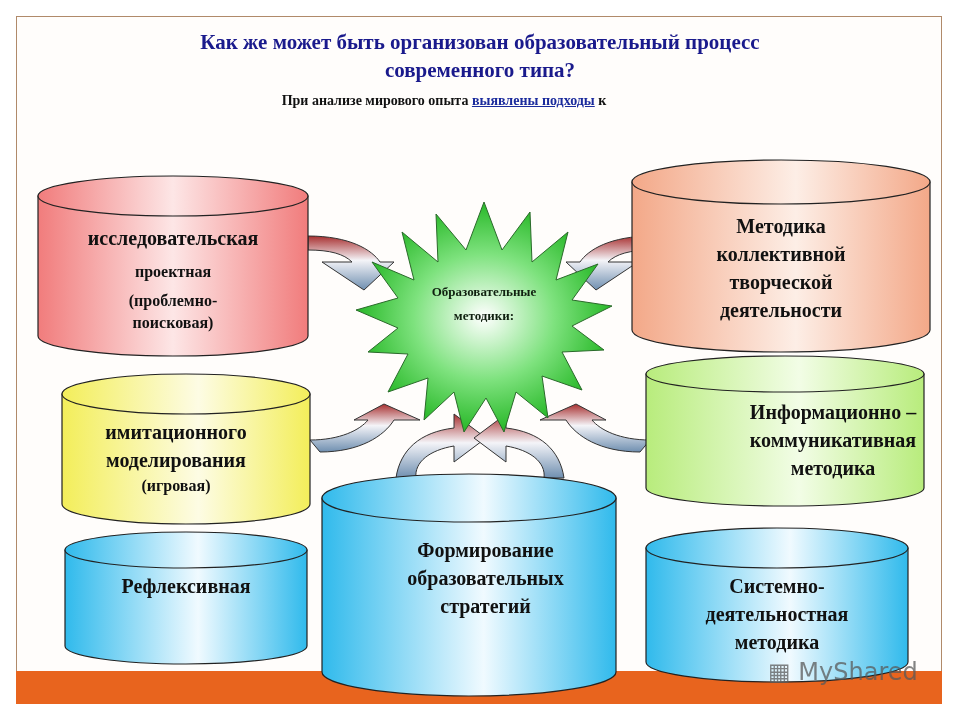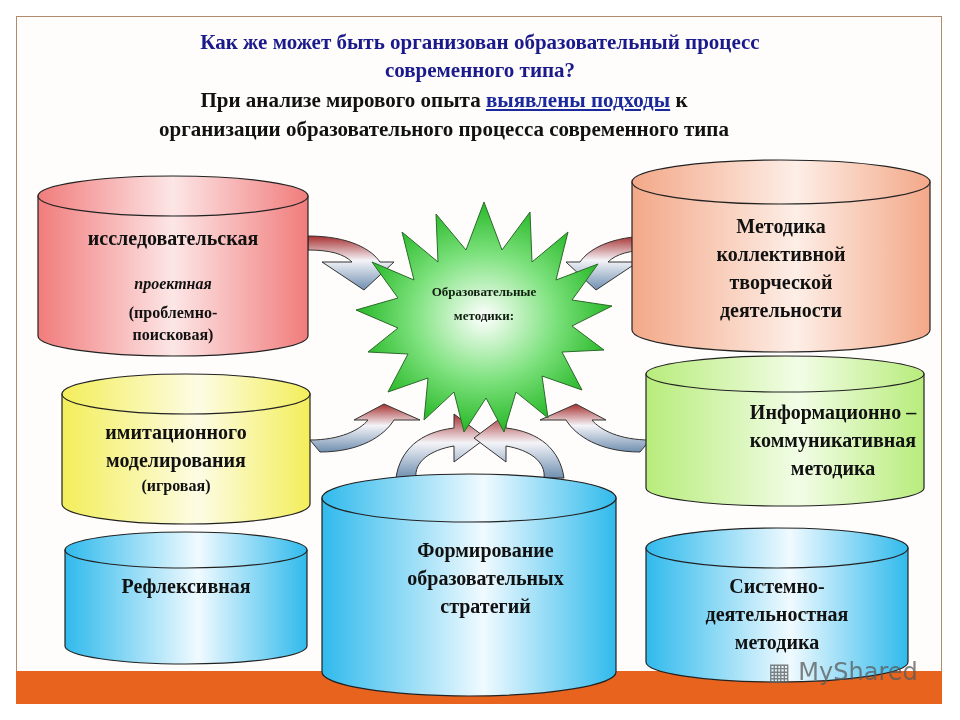--- a/index.html
+++ b/index.html
@@ -15,21 +15,21 @@
   .bottom-bar {
     position: absolute; left: 16px; top: 671px; width: 926px; height: 33px;
     background: #e8641e;
   }
   .title {
     position: absolute; left: 0; top: 28px; width: 960px; text-align: center;
     color: #1a1a8c; font-weight: bold; font-size: 21px; line-height: 28px;
   }
   .subtitle {
     position: absolute; left: 0; top: 86px; width: 888px; text-align: center;
-    color: #111; font-weight: bold; font-size: 21px; line-height: 29px;
+    color: #111; font-weight: bold; font-size: 14px; line-height: 29px;
   }
   .subtitle .link { color: #1a2a9c; text-decoration: underline; }
   svg.diagram { position: absolute; left: 0; top: 0; }
   .label {
     position: absolute; text-align: center; font-weight: bold; color: #111;
     font-size: 20px; line-height: 28px;
   }
   .label .small { font-size: 16px; line-height: 28px; }
   .watermark {
     position: absolute; left: 768px; top: 658px; font-family: "DejaVu Sans", sans-serif;
@@ -46,21 +46,20 @@
   <div>Как же может быть организован образовательный процесс</div>
   <div>современного типа?</div>
 </div>
 
 <div class="subtitle">
   <div>
     <span>При анализе мирового опыта</span>
     <span class="link">выявлены подходы</span>
     <span>к</span>
   </div>
-  <div>организации образовательного процесса  современного типа</div>
 </div>
 
 <svg class="diagram" width="960" height="720" viewBox="0 0 960 720">
   <defs>
     <linearGradient id="gRed" x1="0" x2="1" y1="0" y2="0">
       <stop offset="0" stop-color="#f17c7c"></stop>
         <stop offset="0.5" stop-color="#fde6e6"></stop>
         <stop offset="1" stop-color="#f17c7c"></stop>
     </linearGradient>
     <linearGradient id="gPeach" x1="0" x2="1" y1="0" y2="0">
@@ -136,21 +135,21 @@
   </g>
 </svg>
 
 <div class="label" style="left:364px; top:280px; width:240px; font-weight:bold; font-size:13px; line-height:24px; color:#102010;">
   <div>Образовательные</div>
   <div>методики:</div>
 </div>
 
 <div class="label" style="left:38px; top:224px; width:270px;">
   <div>исследовательская</div>
-  <div class="small" style="margin-top:18px;font-style:italic;">проектная</div>
+  <div class="small" style="margin-top:6px;">проектная</div>
   <div class="small" style="margin-top:4px; line-height:22px;">(проблемно-</div>
   <div class="small" style="line-height:22px;">поисковая)</div>
 </div>
 
 <div class="label" style="left:632px; top:212px; width:298px;">
   <div>Методика</div>
   <div>коллективной</div>
   <div>творческой</div>
   <div>деятельности</div>
 </div>

